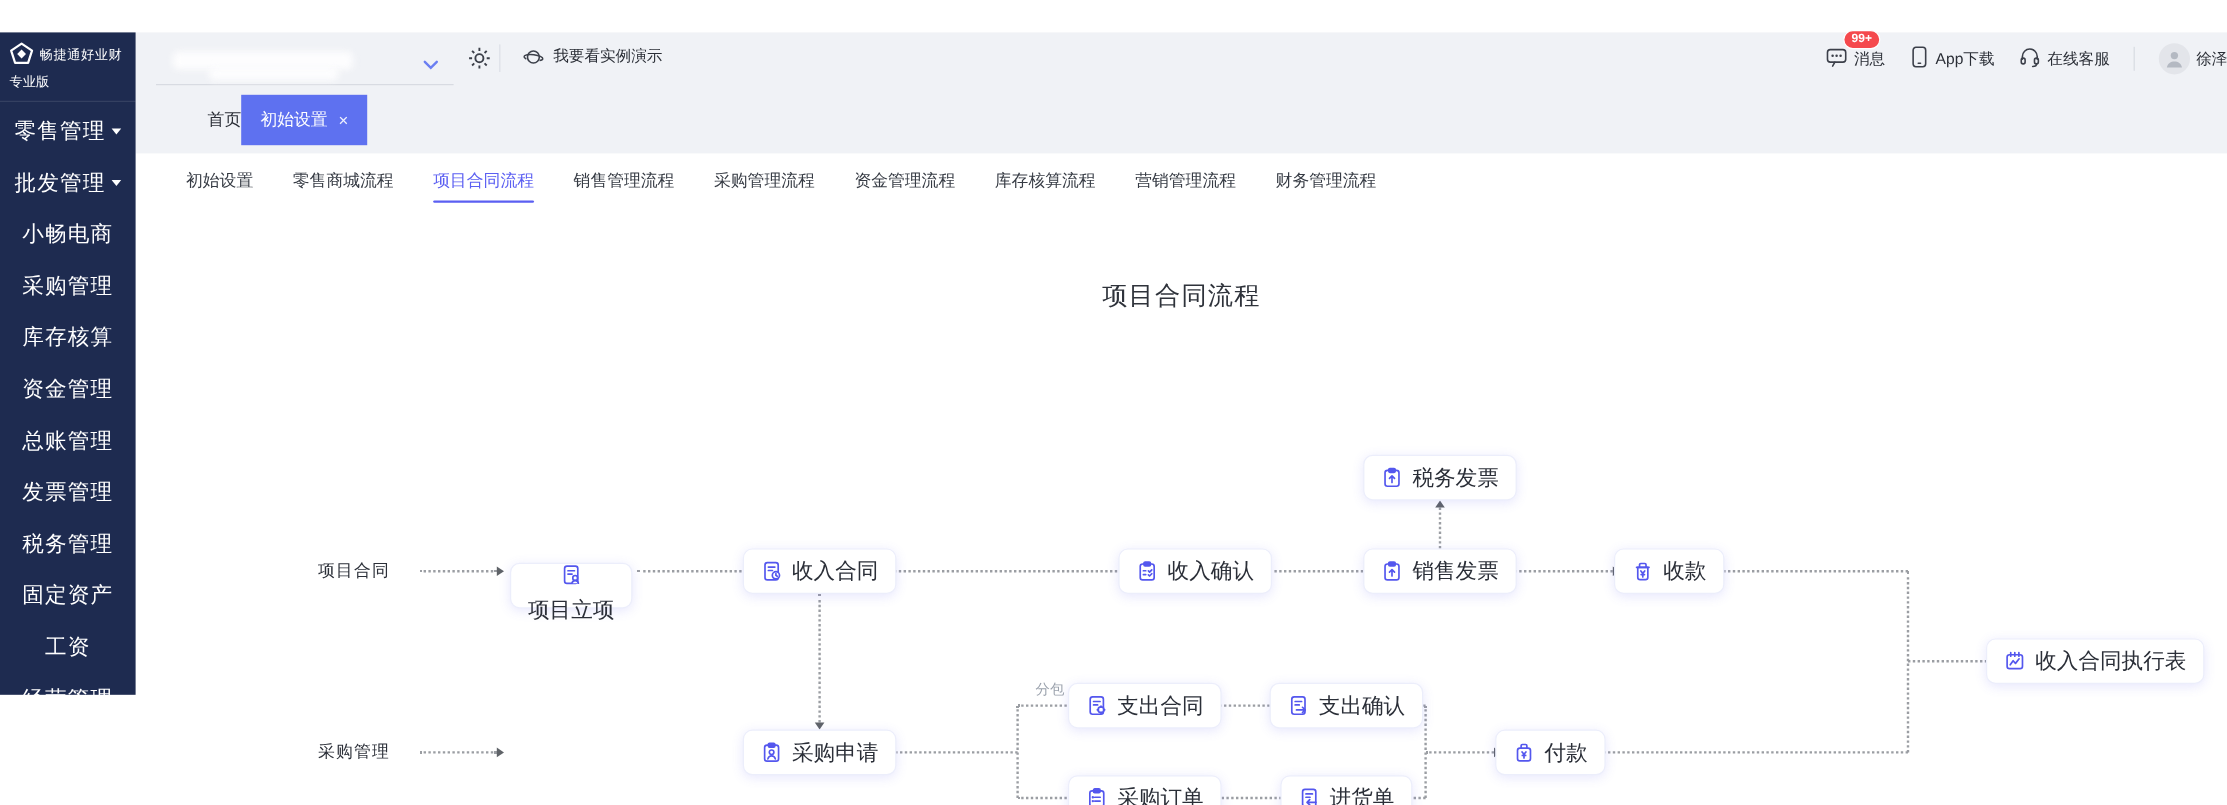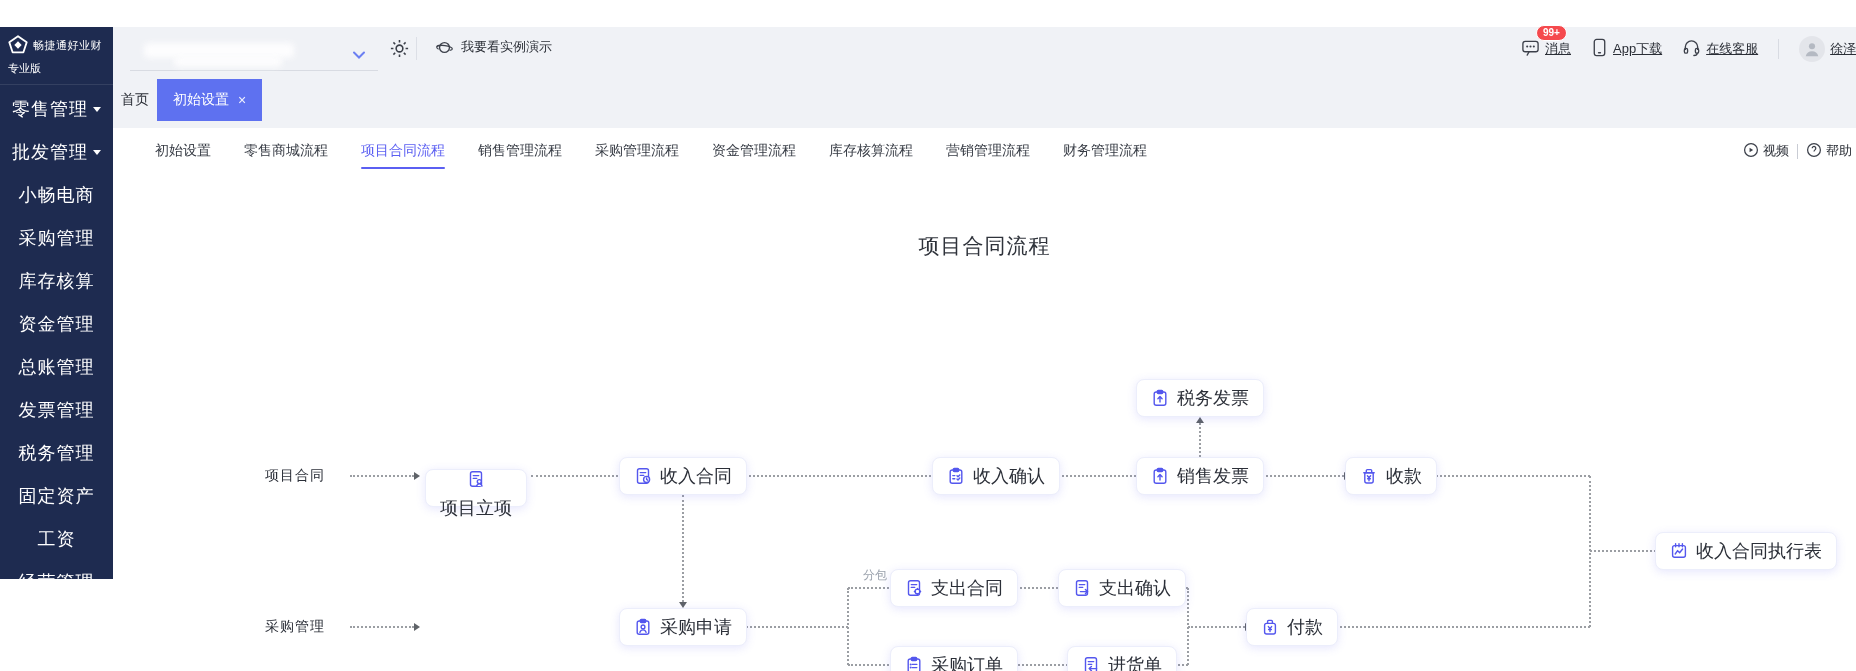--- a/index.html
+++ b/index.html
@@ -22,29 +22,29 @@
   .header { position:absolute; left:113px; top:27px; width:1743px; height:101px; background:#f0f2f6; }
   .company-select { position:absolute; left:17px; top:7px; width:248px; height:37px; border-bottom:1px solid #d8dbe2; cursor:pointer; }
   .blob { position:absolute; background:#fdfdfe; filter:blur(3px); border-radius:4px; }
   .blob1 { left:14px; top:9px; width:150px; height:15px; }
   .blob2 { left:44px; top:22px; width:108px; height:11px; }
   .chevron { position:absolute; right:12px; top:12px; }
   .hicon-btn { position:absolute; cursor:pointer; }
   .vdiv { position:absolute; width:1px; background:#dcdfe6; }
   .demo-link { position:absolute; left:322px; top:11px; display:flex; align-items:flex-start; gap:7px; font-size:13px; color:#2a2e36; cursor:pointer; }
   .header-right { position:absolute; left:1408px; top:0; height:44px; display:flex; align-items:center; gap:20px; white-space:nowrap; font-size:13px; color:#2a2e36; }
-  .hr-item { display:flex; align-items:center; gap:5px; cursor:pointer; position:relative; flex:0 0 auto;text-decoration:underline; }
+  .hr-item { display:flex; align-items:center; gap:5px; cursor:pointer; position:relative; flex:0 0 auto; }
   .badge { position:absolute; top:-13px; left:15px; background:#f5494d; color:#fff; font-size:10px; line-height:14px; padding:0 6px; border-radius:8px; border:1px solid #fff; font-weight:bold; }
   .avatar { width:26px; height:26px; border-radius:50%; background:#e3e5ea; display:flex; align-items:center; justify-content:center; overflow:hidden; flex:0 0 auto; }
   .hdivider { width:1px; height:20px; background:#d8dbe2; flex:0 0 auto; }
 
   
   .tabbar { position:absolute; left:113px; top:79px; height:42px; display:flex; z-index:6; }
   .tab { display:flex; align-items:center; justify-content:center; font-size:14px; color:#2a2e36; cursor:pointer; }
-  .tab-plain { width:44px; }
+  .tab-plain { width:88px;justify-content:flex-end; }
   .tab-active { background:#5e71f0; color:#fff; padding:0 16px; gap:9px; }
   .tab-close { font-size:14px; line-height:1; opacity:.9; cursor:pointer; }
 
   
   .card { position:absolute; left:113px; top:128px; width:1743px; height:543px; background:#fff; }
   .subtabs { position:relative; display:flex; align-items:center; height:46px; padding-left:42px; gap:33px; }
   .subtab { font-size:14px; color:#363b44; cursor:pointer; position:relative; height:46px; line-height:44px; white-space:nowrap; }
   .subtab.active { color:#5b5ff2; }
   .subtab.active::after { content:""; position:absolute; left:0; right:0; bottom:5px; height:2px; border-radius:1px; background:#5b5ff2; }
   .subtab-utils { position:absolute; right:4px; top:0; height:46px; display:flex; align-items:center; gap:8px; font-size:13px; color:#2a2e36; }
@@ -212,42 +212,20 @@
     <div class="subtabs" id="subtabs">
       <div class="subtab">初始设置</div>
         <div class="subtab">零售商城流程</div>
         <div class="subtab active">项目合同流程</div>
         <div class="subtab">销售管理流程</div>
         <div class="subtab">采购管理流程</div>
         <div class="subtab">资金管理流程</div>
         <div class="subtab">库存核算流程</div>
         <div class="subtab">营销管理流程</div>
         <div class="subtab">财务管理流程</div>
-        <div class="subtab-utils">
-        <span class="util-item">
-          <span>
-            <svg width="16" height="16" viewBox="0 0 18 18" fill="none" stroke="#3c404a" stroke-width="1.4">
-                <circle cx="9" cy="9" r="7.2"></circle>
-                <path d="M7.4 6.4l4 2.6-4 2.6z" fill="#3c404a" stroke="none"></path>
-              </svg>
-          </span>
-          <span>视频</span>
-        </span>
-        <span class="vdiv" style="position:static; width:1px; height:15px; background:#c9ccd4;"></span>
-        <span class="util-item">
-          <span>
-            <svg width="16" height="16" viewBox="0 0 18 18" fill="none" stroke="#3c404a" stroke-width="1.4">
-                <circle cx="9" cy="9" r="7.2"></circle>
-                <path d="M7 7a2 2 0 113.4 1.5C9.6 9.2 9 9.7 9 10.6"></path>
-                <path d="M9 13h.01" stroke-width="2"></path>
-              </svg>
-          </span>
-          <span>帮助</span>
-        </span>
-      </div>
     </div>
     <div class="flow-canvas" id="flow-canvas">
       <div class="flow-title">项目合同流程</div>
     <div class="node" style="left: 363px; top: 314px; flex-direction: column;">
           <span class="nicon">
             <svg viewBox="0 0 18 18" width="18" height="18" fill="none" stroke="#5457ee" stroke-width="1.4" stroke-linecap="round" stroke-linejoin="round">
               <rect x="3.5" y="1.8" width="11" height="14.4" rx="2"></rect>
               <path d="M6.3 5.6h5.4M6.3 8.4h3.4"></path>
               <circle cx="12.3" cy="11.6" r="2" fill="#fff"></circle>
               <path d="M9.6 16c.4-1.5 1.4-2.2 2.7-2.2s2.3.7 2.7 2.2" fill="#fff"></path>

